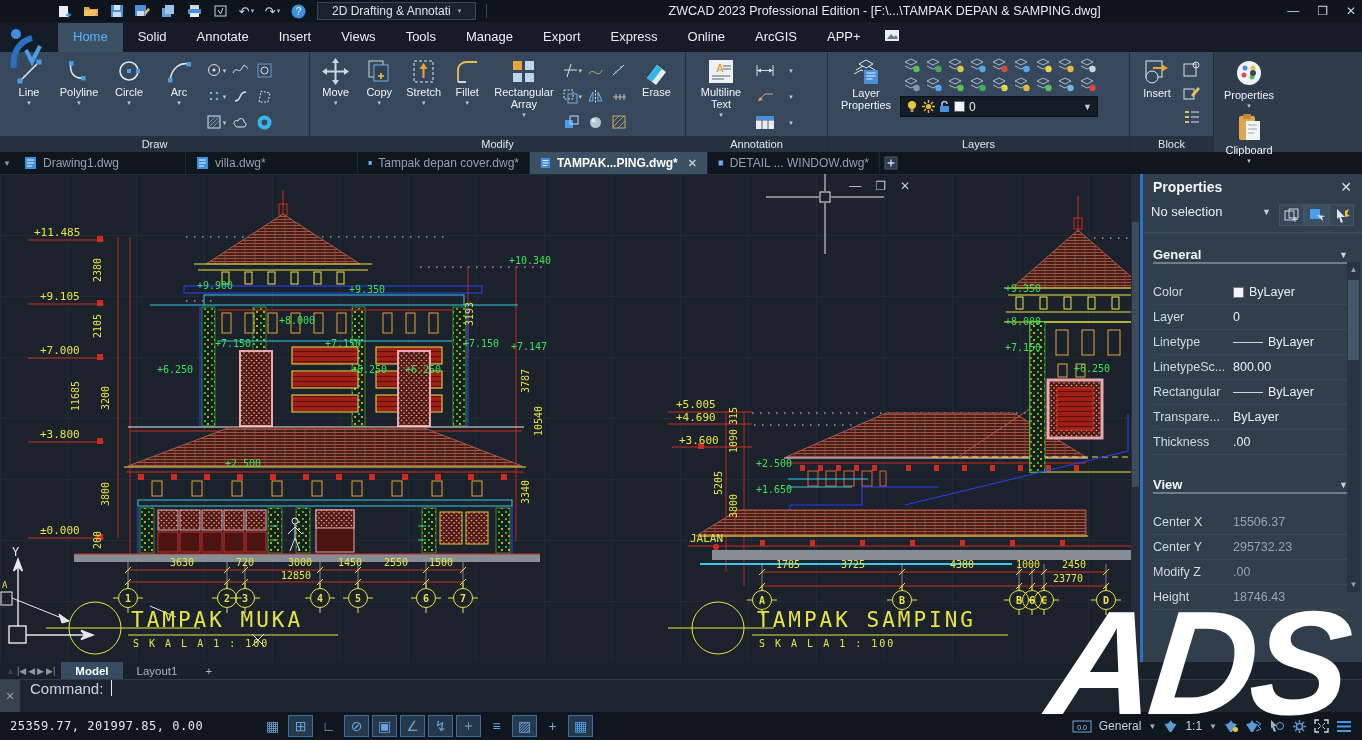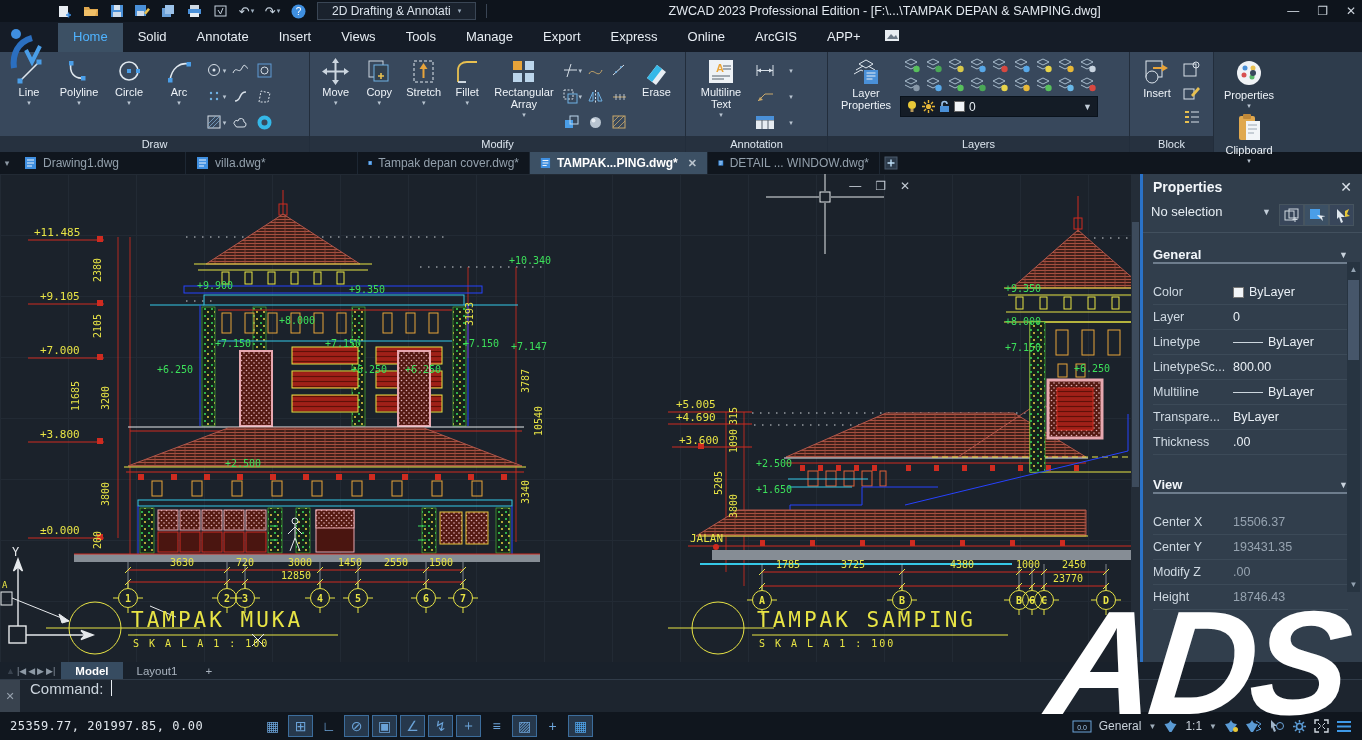--- a/index.html
+++ b/index.html
@@ -1212,21 +1212,21 @@
                 <span>ByLayer</span>
               </span>
             </div>
             <div class="prow">
               <span class="pl">LinetypeSc...</span>
               <span class="pv">
                 <span>800.00</span>
               </span>
             </div>
             <div class="prow">
-              <span class="pl">Multiline</span>
+              <span class="pl">Rectangular</span>
               <span class="pv">
                 <span class="ltline"></span>
                 <span>ByLayer</span>
               </span>
             </div>
             <div class="prow">
               <span class="pl">Transpare...</span>
               <span class="pv">
                 <span>ByLayer</span>
               </span>
@@ -1246,21 +1246,21 @@
         <div id="view-rows">
             <div class="prow ro">
               <span class="pl">Center X</span>
               <span class="pv">
                 <span>15506.37</span>
               </span>
             </div>
             <div class="prow ro">
               <span class="pl">Center Y</span>
               <span class="pv">
-                <span>193431.35</span>
+                <span>295732.23</span>
               </span>
             </div>
             <div class="prow ro">
               <span class="pl">Modify Z</span>
               <span class="pv">
                 <span>.00</span>
               </span>
             </div>
             <div class="prow ro">
               <span class="pl">Height</span>

